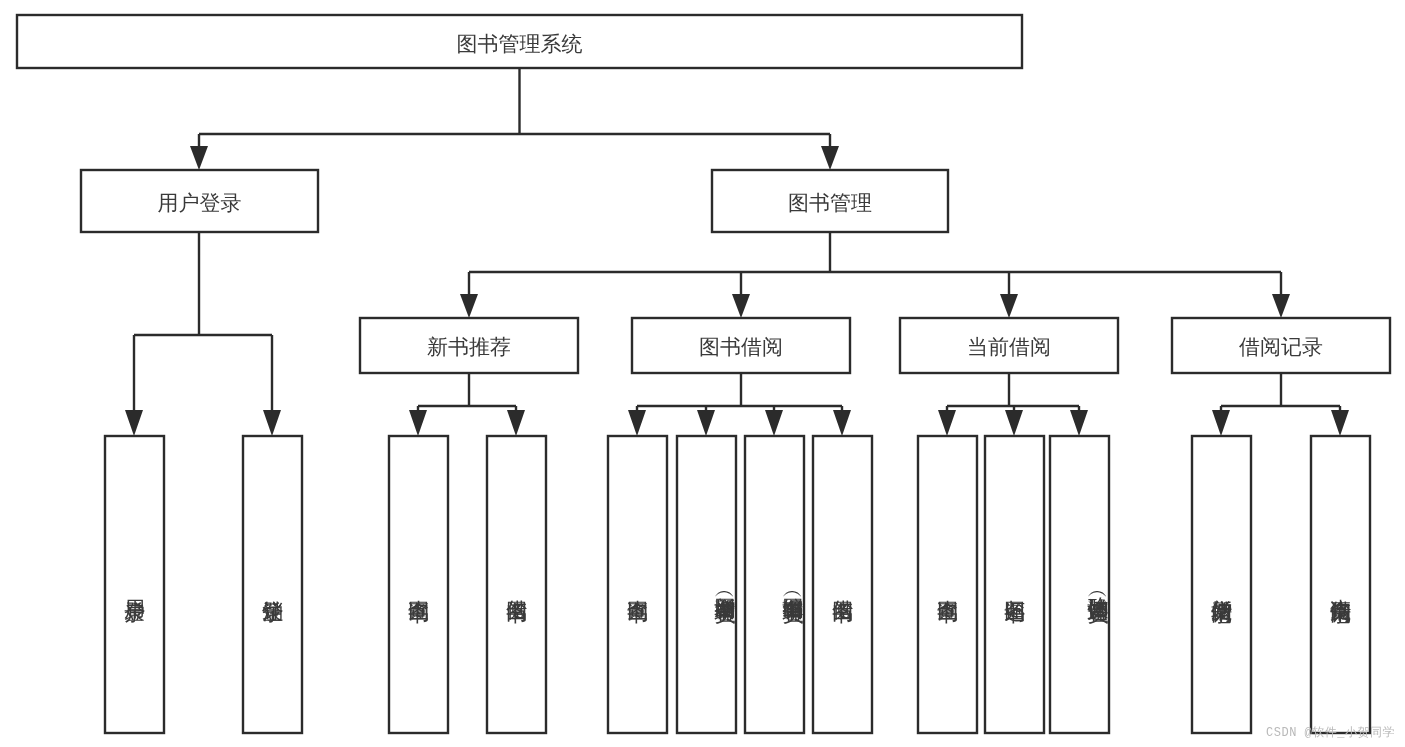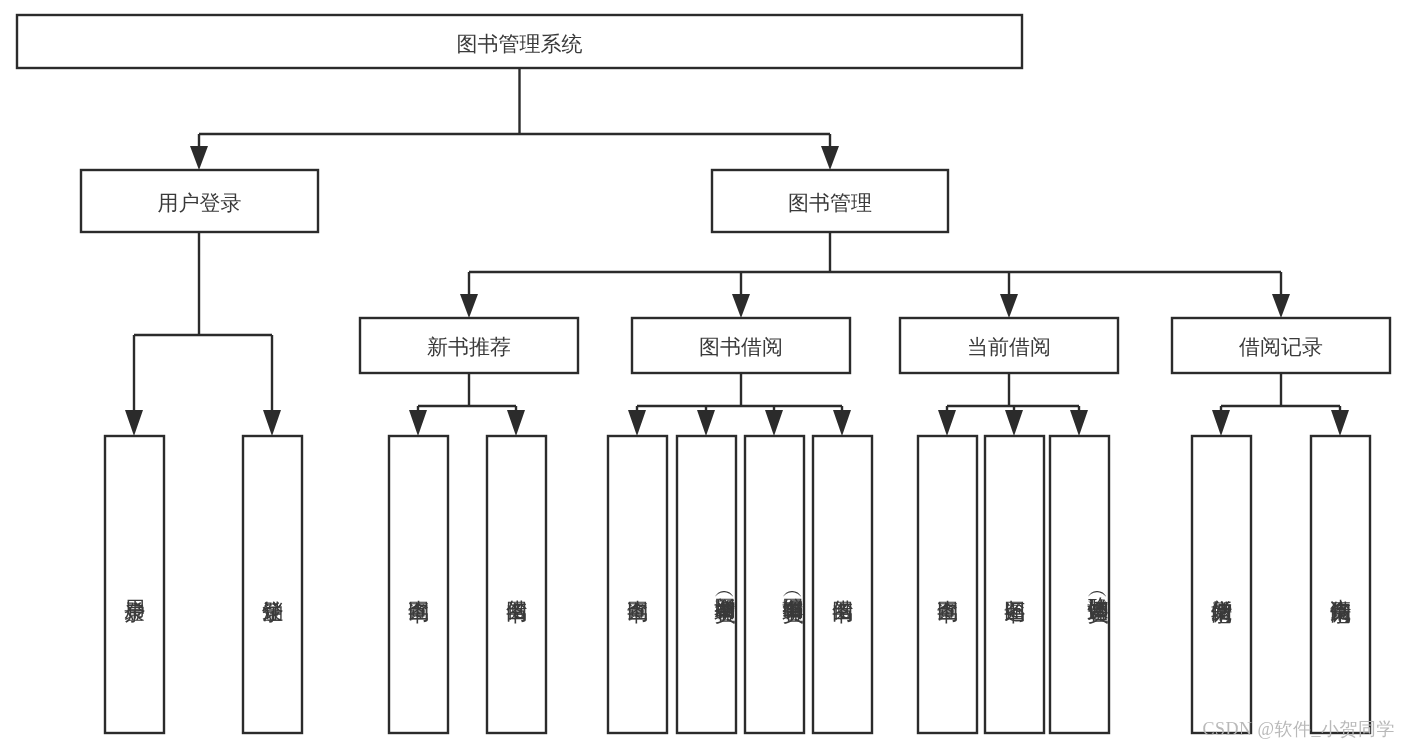--- a/index.html
+++ b/index.html
@@ -62,22 +62,22 @@
     writing-mode: vertical-rl;
     text-orientation: upright;
     letter-spacing: 1px;
     pointer-events: none;
     overflow: hidden;
   }
   .watermark {
     position: absolute;
     right: 10px;
     bottom: 6px;
-    font-family: Liberation Serif, serif;
-    font-size: 18px;
+    font-family: Liberation Mono, monospace;
+    font-size: 12px;
     color: #b9b9b9;
     letter-spacing: 0.5px;
     white-space: nowrap;
     user-select: none;
   }
 </style>
 </head>
 <body>
 
 <div id="diagram-root">

